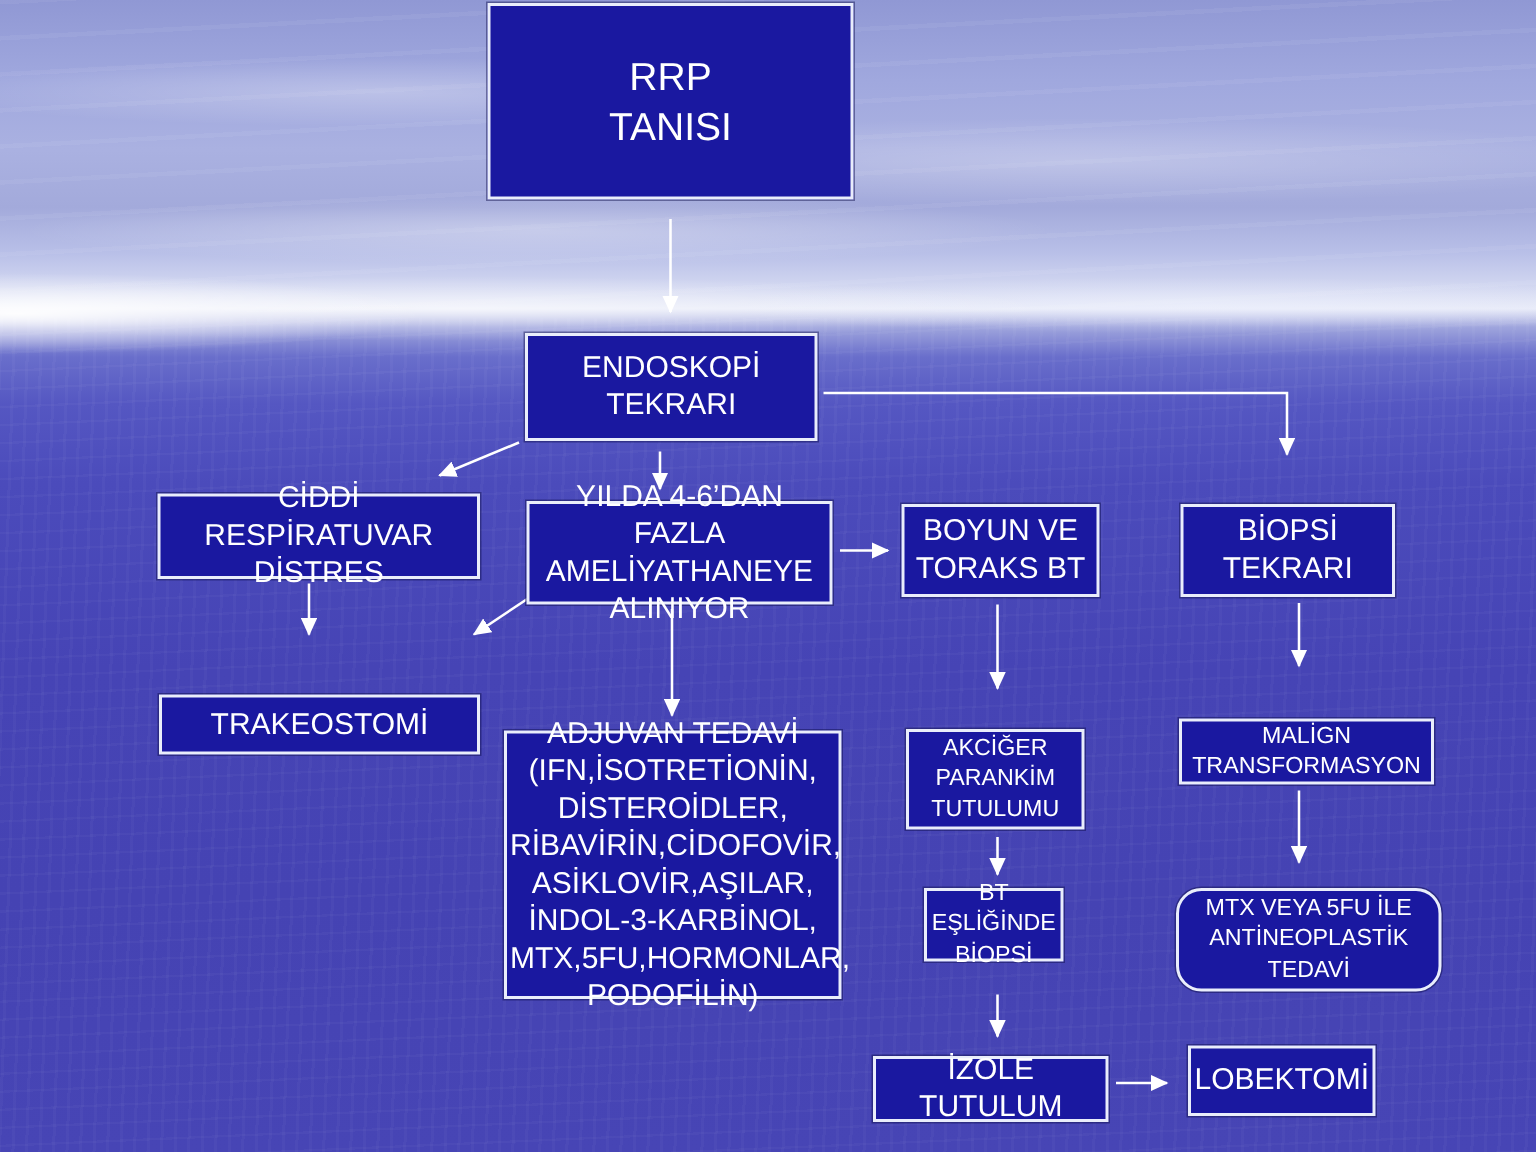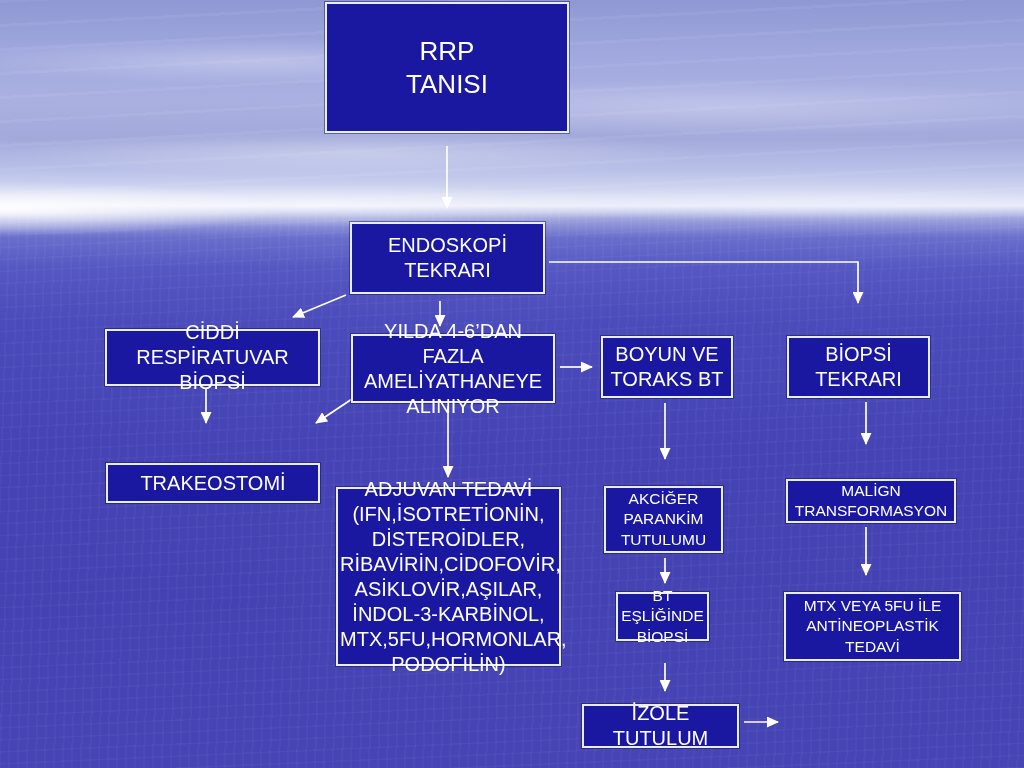--- a/index.html
+++ b/index.html
@@ -42,21 +42,21 @@
   .n-endoskopi{left:350px;top:222px;width:195px;height:72px;}
   .n-ciddi{left:105px;top:329px;width:215px;height:57px;}
   .n-yilda{left:351px;top:334px;width:204px;height:69px;}
   .n-boyun{left:601px;top:336px;width:132px;height:62px;}
   .n-biopsi-tekrari{left:787px;top:336px;width:143px;height:62px;}
   .n-trakeostomi{left:106px;top:431px;width:214px;height:40px;margin-top:32px;}
   .n-adjuvan{left:336px;top:487px;width:225px;height:179px;}
   .n-akciger{left:604px;top:486px;width:119px;height:67px;}
   .n-malign{left:786px;top:479px;width:170px;height:44px;}
   .n-bt-biopsi{left:616px;top:592px;width:93px;height:49px;padding:1px;}
-  .n-mtx{left:784px;top:592px;width:177px;height:69px;}
+  .n-mtx{left:784px;top:592px;width:177px;height:69px;border-radius:17px;}
   .n-izole{left:582px;top:704px;width:157px;height:44px;}
   .n-lobektomi{left:792px;top:697px;width:125px;height:47px;}
   
   svg.arrows{position:absolute;inset:0;pointer-events:none;}
   svg.arrows path.edge{stroke:var(--arrow-color);stroke-width:1.7;fill:none;}
   svg.arrows marker path{fill:var(--arrow-color);}
 </style>
 </head>
 <body style="--node-fill: #1a18a0; --node-border: #e9edfb; --node-text: #ffffff; --arrow-color: #ffffff;">
 
@@ -89,21 +89,21 @@
 
   <div class="node n-rrp">
     <span class="label">RRP
 TANISI</span>
   </div>
   <div class="node n-endoskopi f16">
     <span class="label">ENDOSKOPİ TEKRARI</span>
   </div>
   <div class="node n-ciddi f16">
     <span class="label">CİDDİ RESPİRATUVAR
-BİOPSİ</span>
+DİSTRES</span>
   </div>
   <div class="node n-yilda f16">
     <span class="label">YILDA 4-6’DAN FAZLA
 AMELİYATHANEYE
 ALINIYOR</span>
   </div>
   <div class="node n-boyun f16">
     <span class="label">BOYUN VE
 TORAKS BT</span>
   </div>
@@ -139,13 +139,16 @@
 BİOPSİ</span>
   </div>
   <div class="node n-mtx f15">
     <span class="label">MTX VEYA 5FU İLE
 ANTİNEOPLASTİK
 TEDAVİ</span>
   </div>
   <div class="node n-izole f16">
     <span class="label">İZOLE TUTULUM</span>
   </div>
+  <div class="node n-lobektomi f16">
+    <span class="label">LOBEKTOMİ</span>
+  </div>
 </div>
 
 </body></html>

